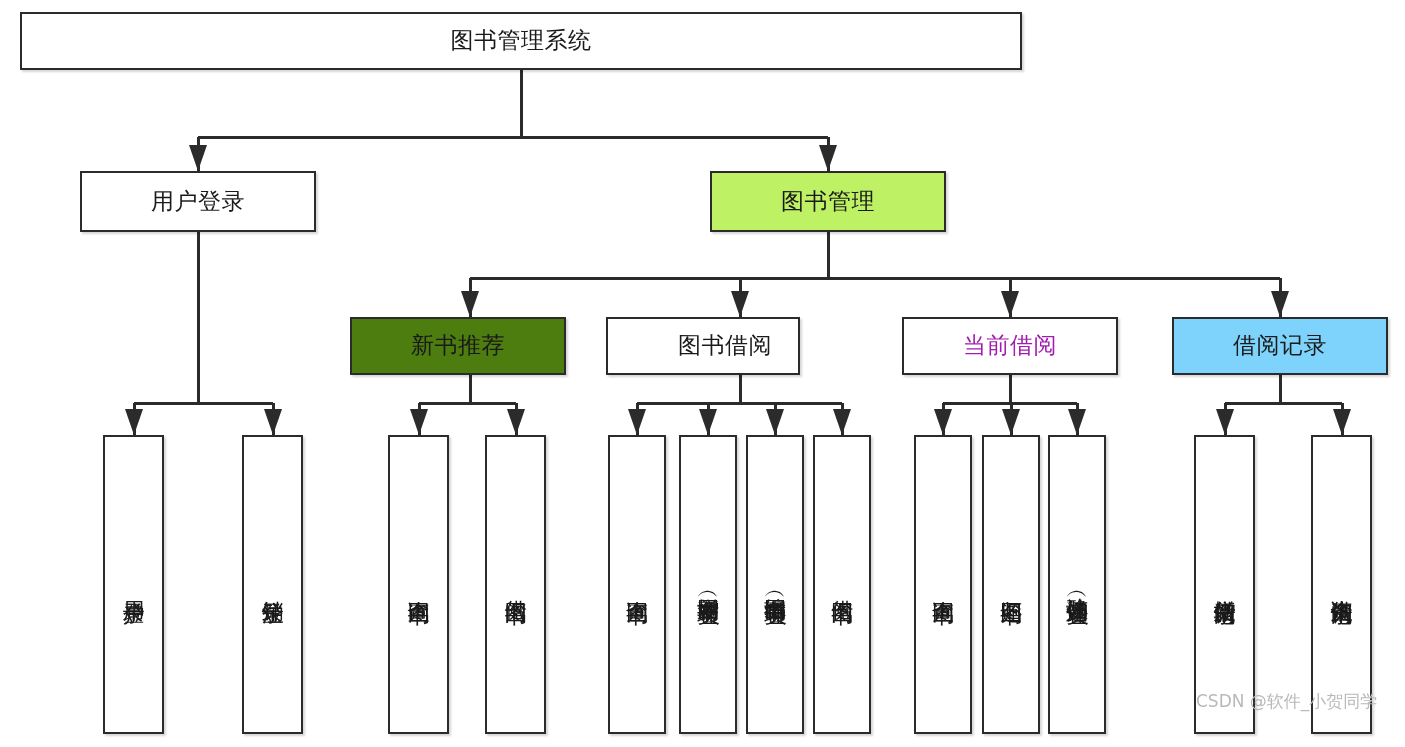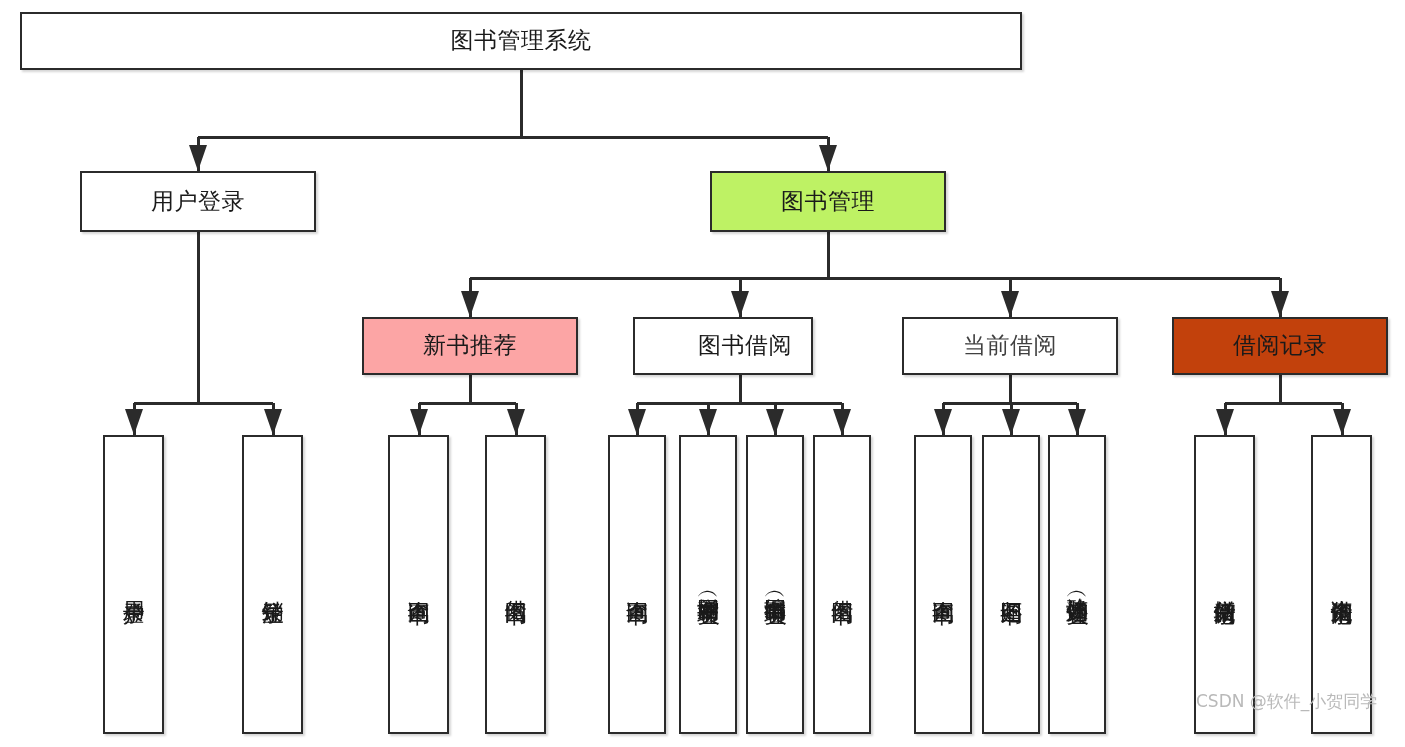--- a/index.html
+++ b/index.html
@@ -121,30 +121,30 @@
   <div id="nodes">
       <div class="node horizontal" style="left: 20px; top: 12px; width: 1002px; height: 58px; border-color: rgb(43, 43, 43); background: rgb(255, 255, 255);">
         <span class="label" style="color: rgb(26, 26, 26);">图书管理系统</span>
       </div>
       <div class="node horizontal" style="left: 80px; top: 171px; width: 236px; height: 61px; border-color: rgb(43, 43, 43); background: rgb(255, 255, 255);">
         <span class="label" style="color: rgb(26, 26, 26);">用户登录</span>
       </div>
       <div class="node horizontal" style="left: 710px; top: 171px; width: 236px; height: 61px; border-color: rgb(43, 43, 43); background: #bef264;">
         <span class="label" style="color: rgb(26, 26, 26);">图书管理</span>
       </div>
-      <div class="node horizontal" style="left: 362px; top: 317px; width: 216px; height: 58px; border-color: rgb(43, 43, 43); background: #fca5a5;">
+      <div class="node horizontal" style="left: 350px; top: 317px; width: 216px; height: 58px; border-color: rgb(43, 43, 43); background: #4d7c0f;">
         <span class="label" style="color: rgb(26, 26, 26);">新书推荐</span>
       </div>
-      <div class="node horizontal" style="left: 633px; top: 317px; width: 180px; height: 58px; border-color: rgb(43, 43, 43); background: rgb(255, 255, 255); padding-left: 44px;">
+      <div class="node horizontal" style="left: 606px; top: 317px; width: 194px; height: 58px; border-color: rgb(43, 43, 43); background: rgb(255, 255, 255); padding-left: 44px;">
         <span class="label" style="color: rgb(26, 26, 26);">图书借阅</span>
       </div>
       <div class="node horizontal" style="left: 902px; top: 317px; width: 216px; height: 58px; border-color: rgb(43, 43, 43); background: rgb(255, 255, 255);">
-        <span class="label" style="color: #404040;">当前借阅</span>
+        <span class="label" style="color: #a21caf;">当前借阅</span>
       </div>
-      <div class="node horizontal" style="left: 1172px; top: 317px; width: 216px; height: 58px; border-color: rgb(43, 43, 43); background: #c2410c;">
+      <div class="node horizontal" style="left: 1172px; top: 317px; width: 216px; height: 58px; border-color: rgb(43, 43, 43); background: #7dd3fc;">
         <span class="label" style="color: rgb(26, 26, 26);">借阅记录</span>
       </div>
       <div class="node vertical" style="left: 103px; top: 435px; width: 61px; height: 299px; border-color: rgb(43, 43, 43); background: rgb(255, 255, 255);">
         <span class="label" style="color: rgb(26, 26, 26);">用户登录</span>
       </div>
       <div class="node vertical" style="left: 242px; top: 435px; width: 61px; height: 299px; border-color: rgb(43, 43, 43); background: rgb(255, 255, 255);">
         <span class="label" style="color: rgb(26, 26, 26);">注销登录</span>
       </div>
       <div class="node vertical" style="left: 388px; top: 435px; width: 61px; height: 299px; border-color: rgb(43, 43, 43); background: rgb(255, 255, 255);">
         <span class="label" style="color: rgb(26, 26, 26);">查询图书</span>

